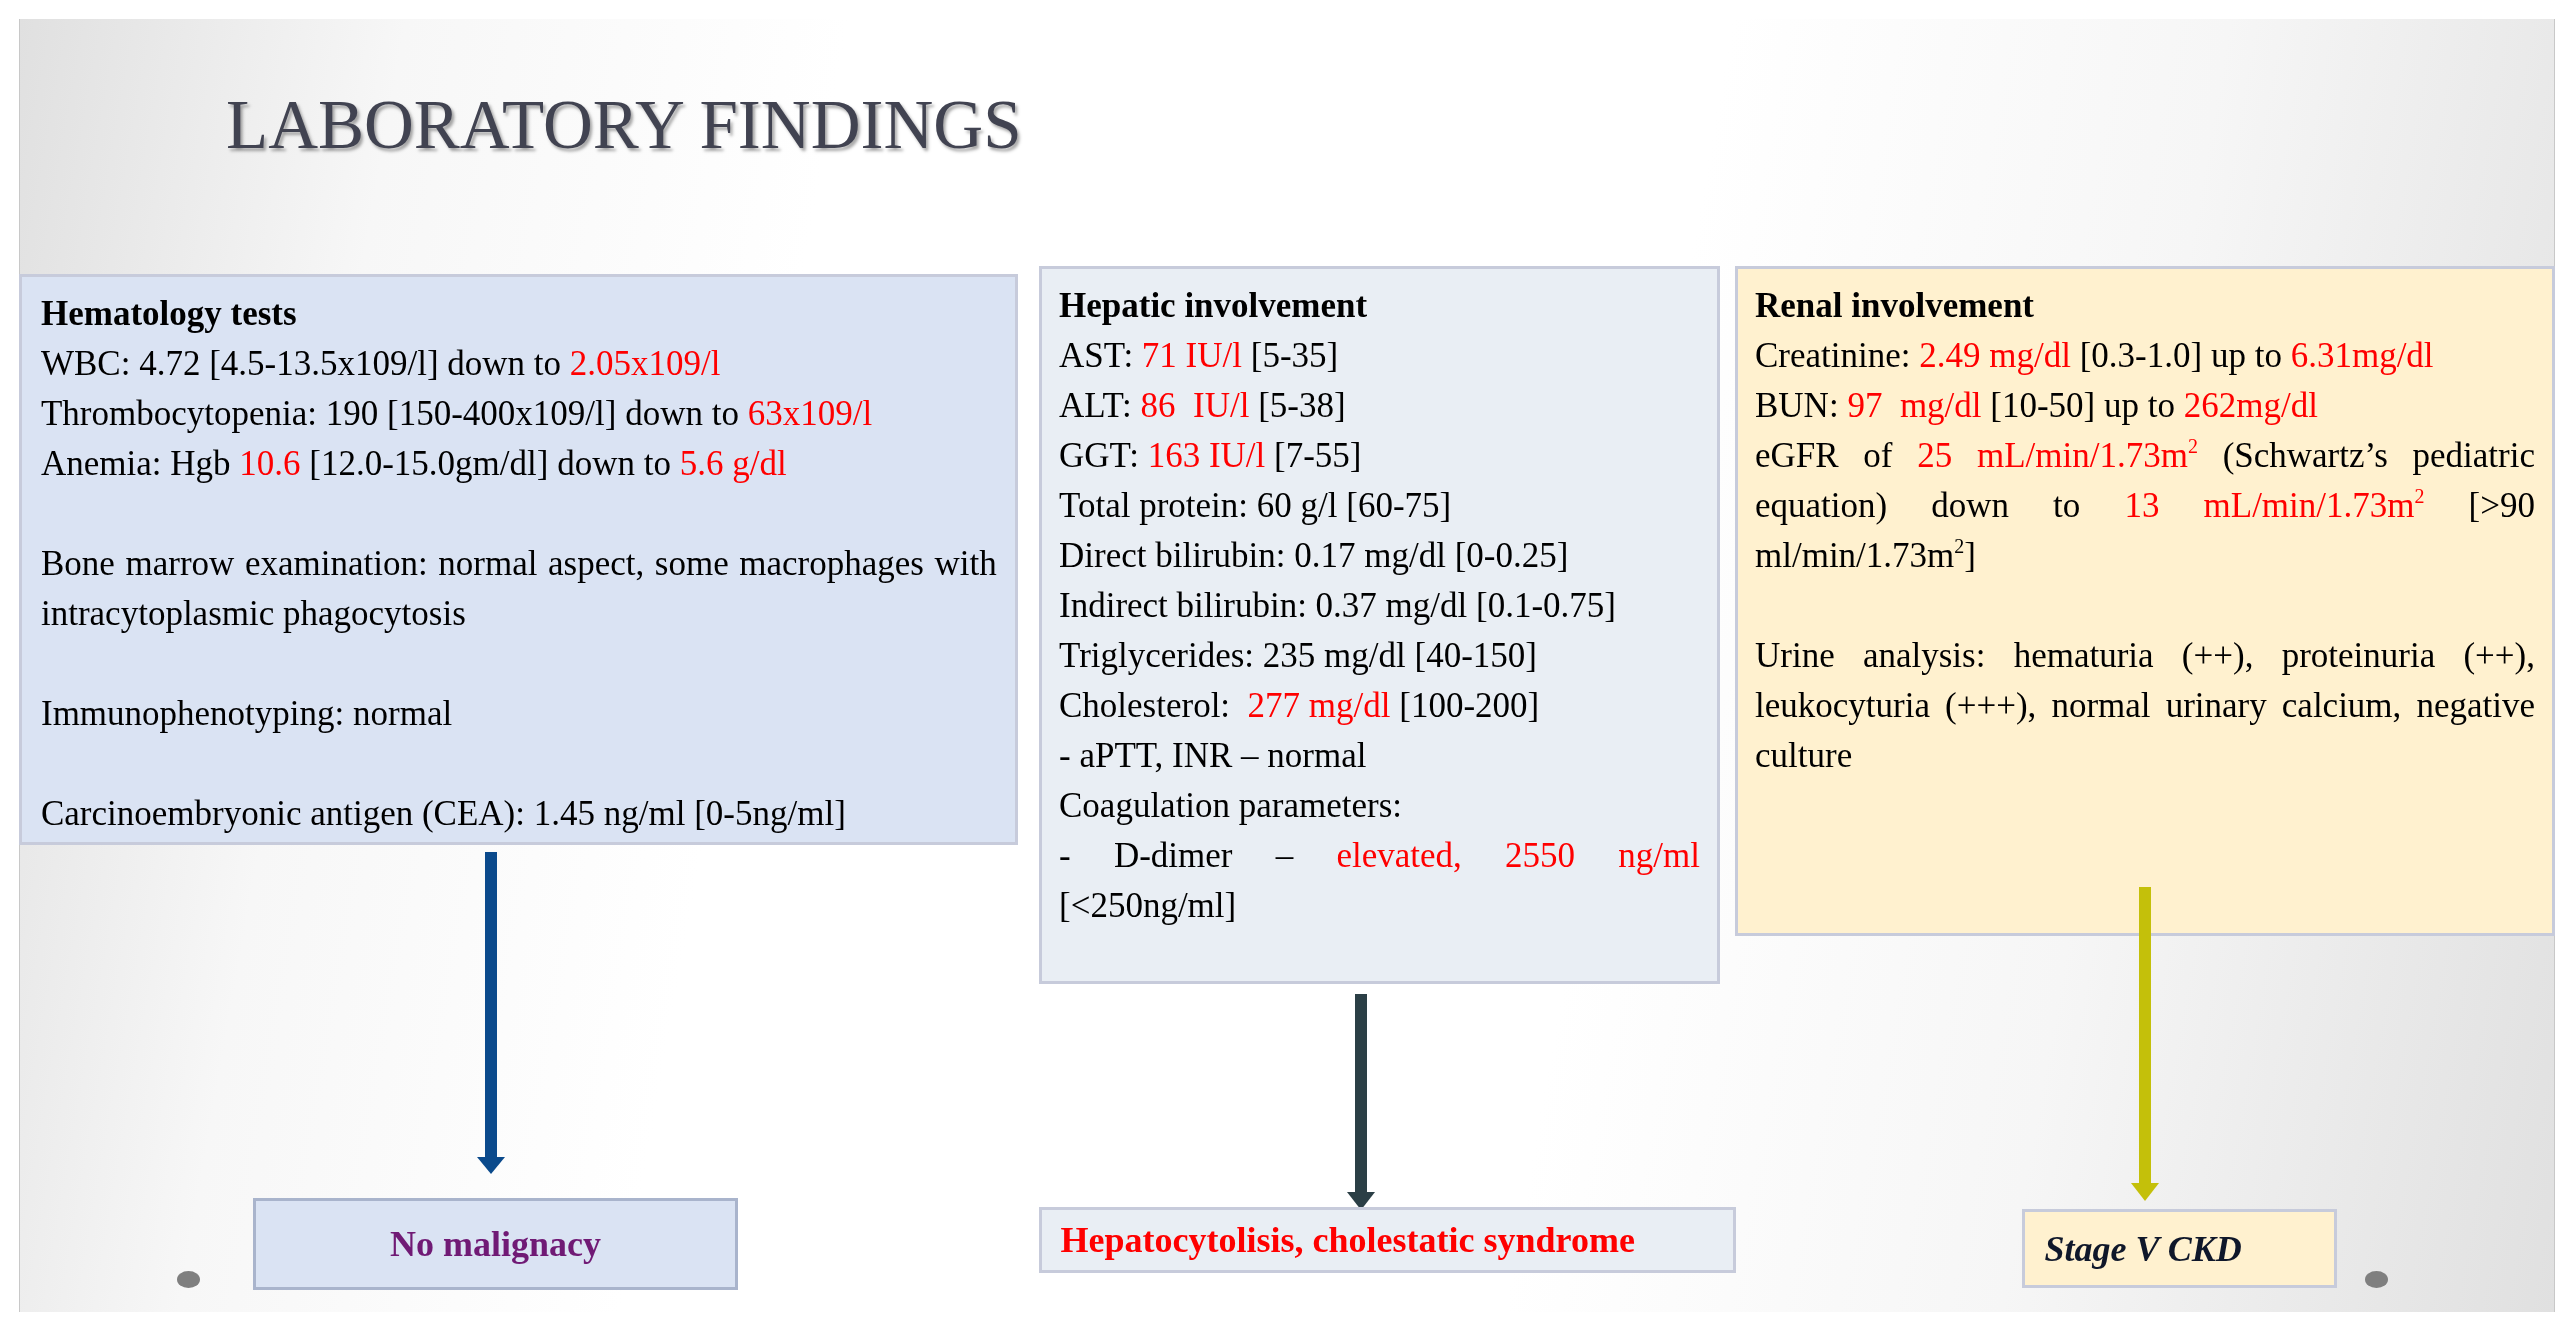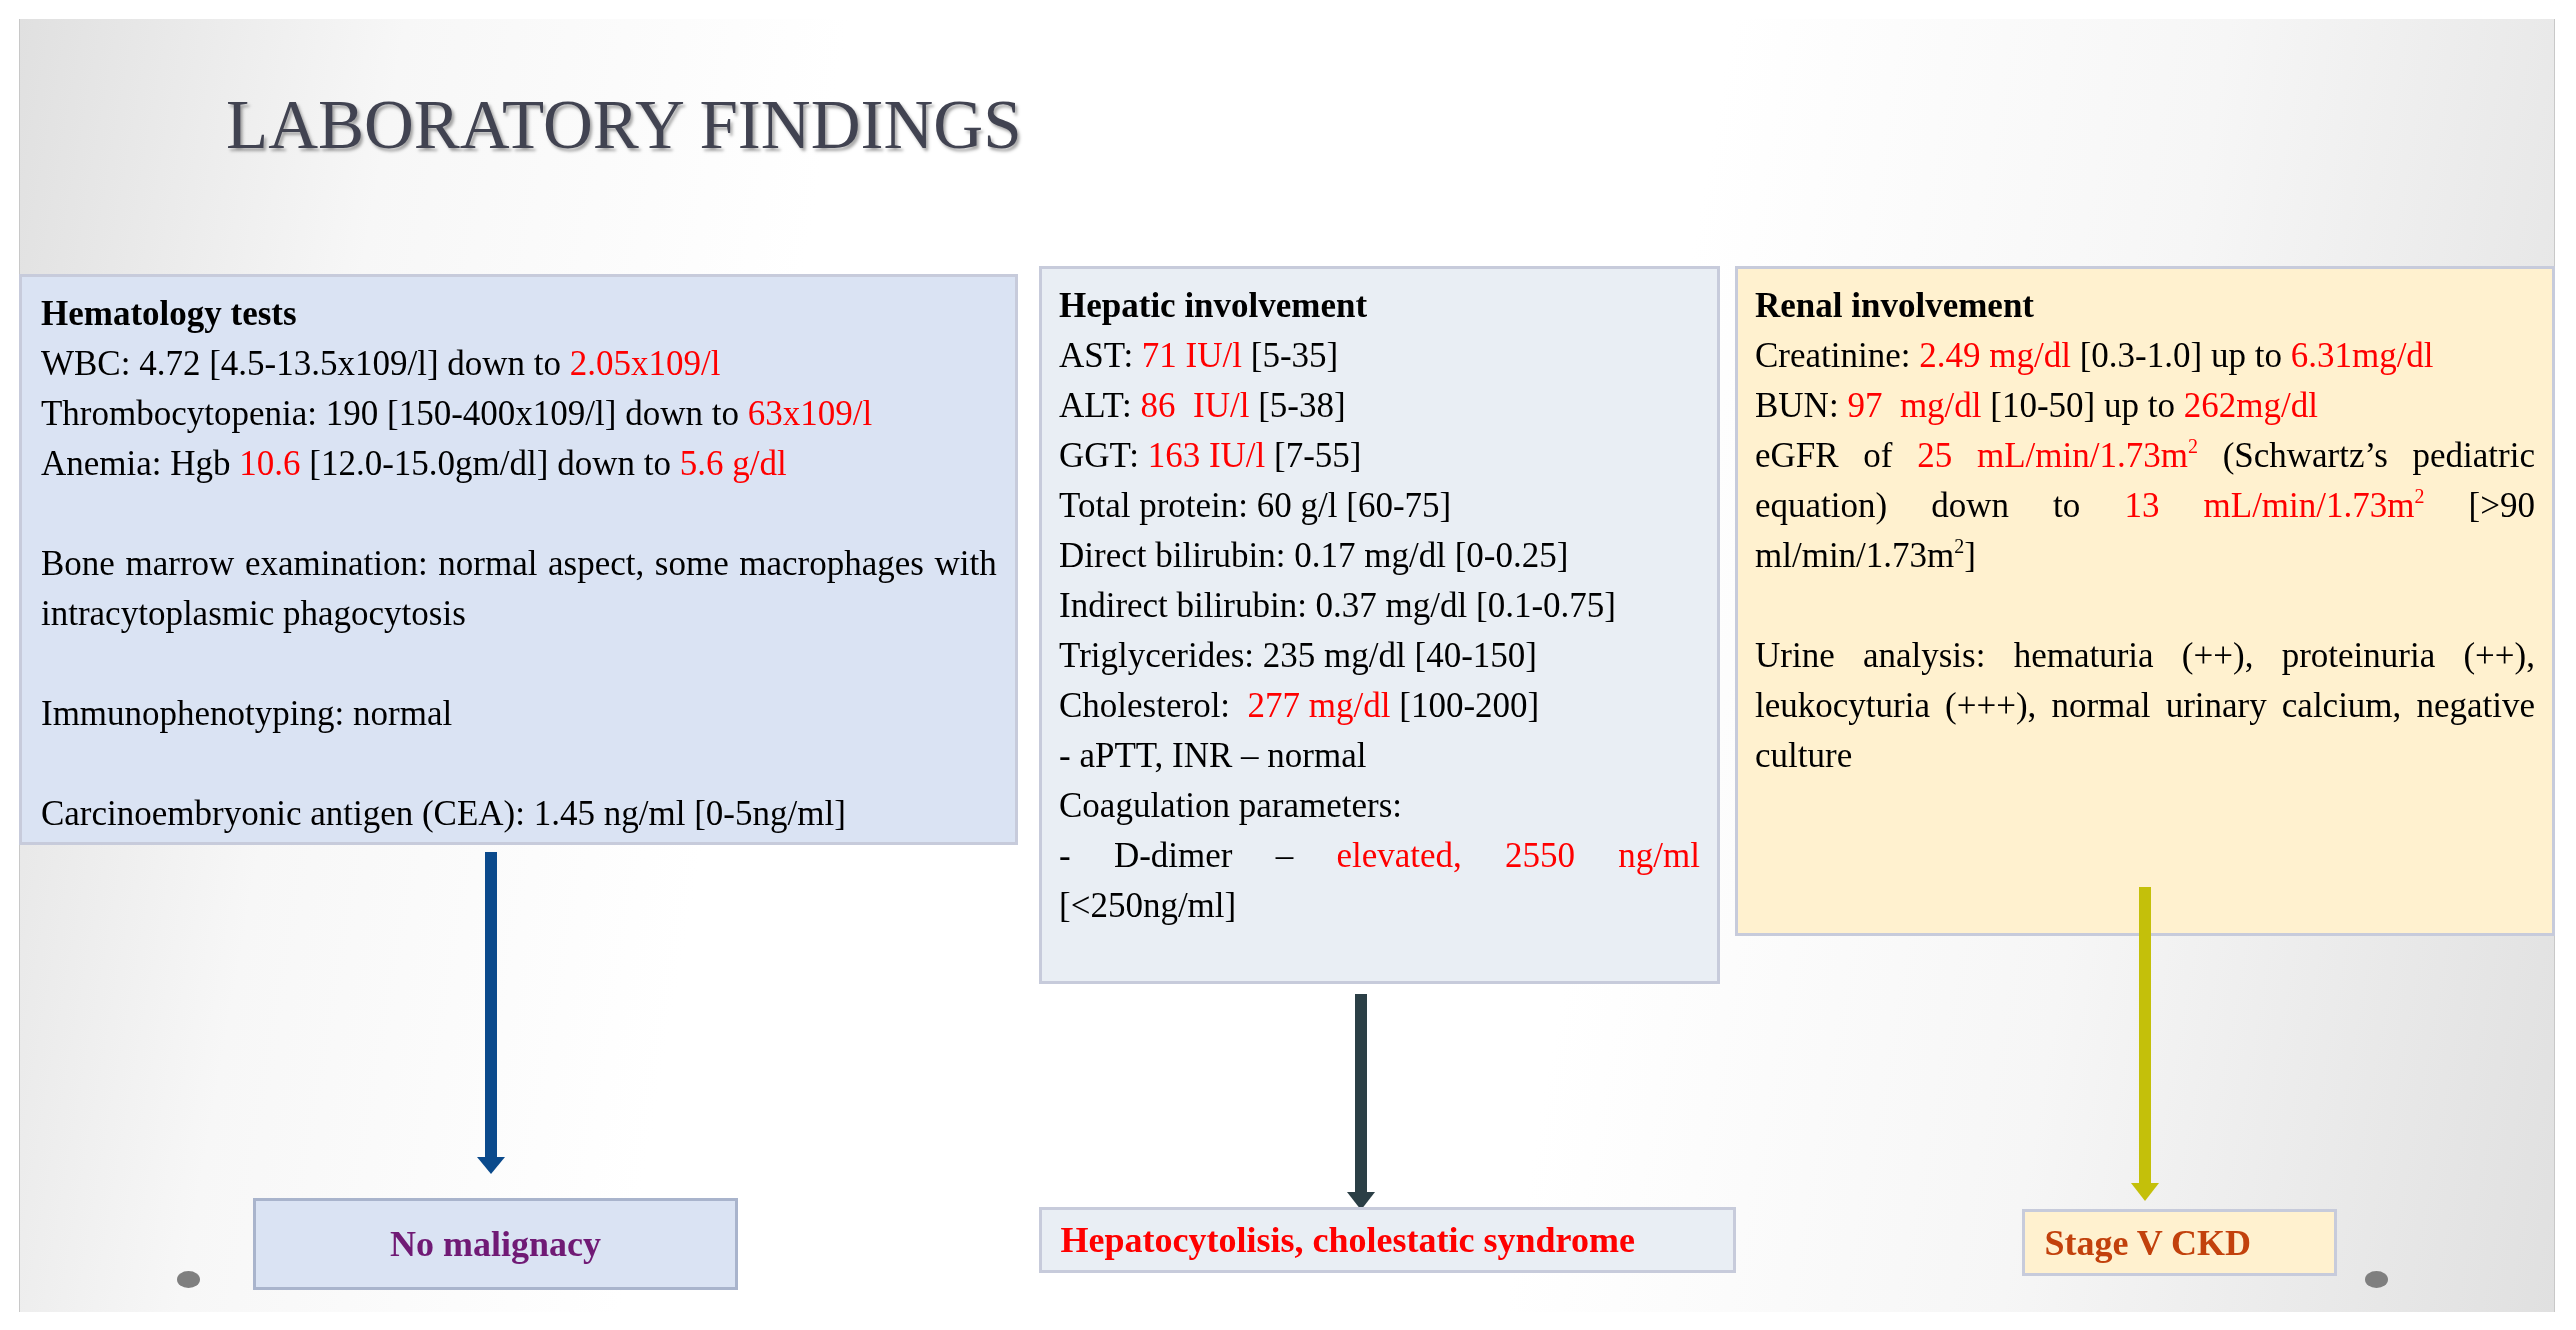--- a/index.html
+++ b/index.html
@@ -42,21 +42,21 @@
     .arrow .shaft { position: absolute; left: 0; top: 0; width: 11.6px; }
     .arrow .head { position: absolute; width: 0; height: 0; border-left: 14px solid transparent; border-right: 14px solid transparent; }
 
     .outcome {
       position: absolute; box-sizing: border-box; border: 3.1px solid #a9b4cc;
       font-size: 36px; font-weight: bold; line-height: 1;
       display: flex; align-items: center;
     }
     #out-hem { left: 253px; top: 1198px; width: 485px; height: 92px; background: #dae3f3; justify-content: center; color: #701a75; }
     #out-hep { left: 1039px; top: 1207px; width: 697px; height: 66px; background: #e9eef4; color: #ff0000; padding-left: 18.6px; border-color: #c7cbdb; }
-    #out-ren { left: 2022px; top: 1209px; width: 315px; height: 67px; background: #fff1cf; color: #c2410c; padding-left: 19.4px; border-color: #c7cbdb; }
+    #out-ren { left: 2022px; top: 1209px; width: 315px; height: 79px; background: #fff1cf; color: #0f172a; padding-left: 19.4px; border-color: #c7cbdb; font-style: italic; }
 
     .dot { position: absolute; width: 23px; height: 17px; border-radius: 50%; background: #7f7f7f; }
   </style>
 </head>
 <body>
 
 <div class="slide"></div>
 
 <div class="title">LABORATORY FINDINGS</div>
 

